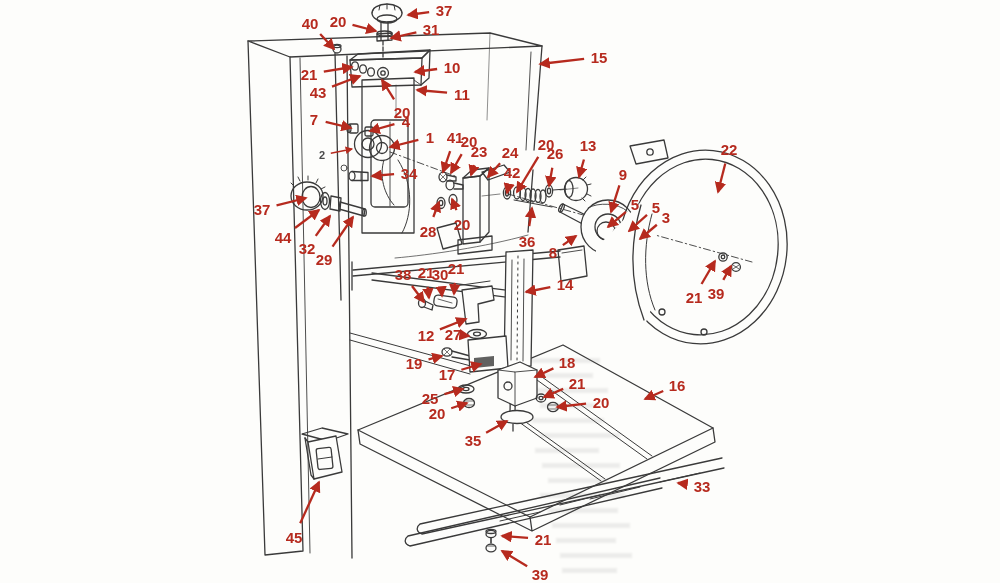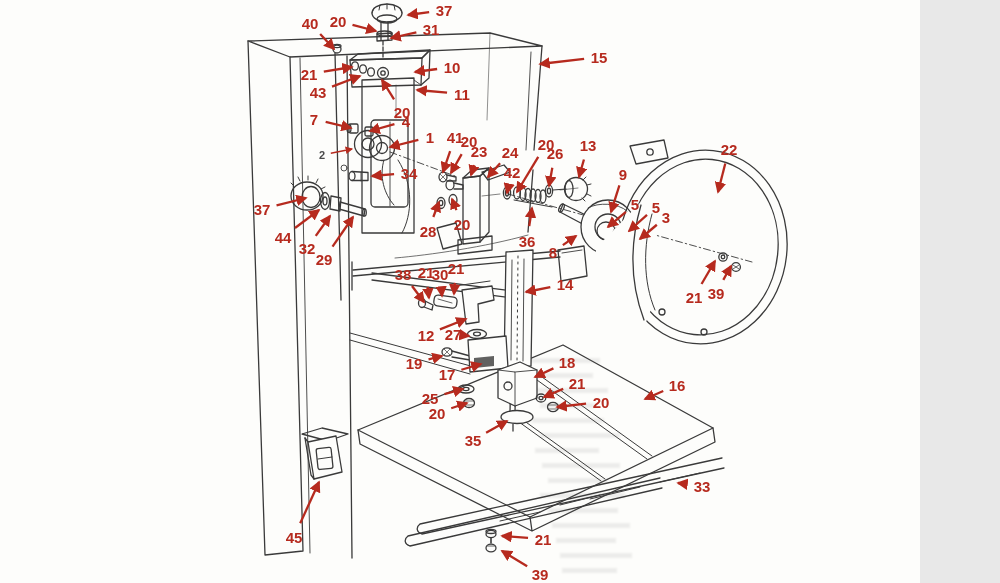--- a/index.html
+++ b/index.html
@@ -1,16 +1,16 @@
 <!DOCTYPE html>
 <html><head>
 <meta charset="utf-8">
 <style>
   html,body{margin:0;padding:0;background:#e8e8e8;}
-  .stage{position:relative;width:920px;height:583px;background:#fdfdfb;overflow:hidden;
+  .stage{position:relative;width:1000px;height:583px;background:#fdfdfb;overflow:hidden;
          font-family:"Liberation Sans",sans-serif;}
   svg{display:block;}
   .callout-text{font-family:"Liberation Sans",sans-serif;font-weight:bold;}
 </style>
 </head>
 <body>
 
 <div class="stage">
 <svg width="1000" height="583" viewBox="0 0 1000 583">
   <defs>

